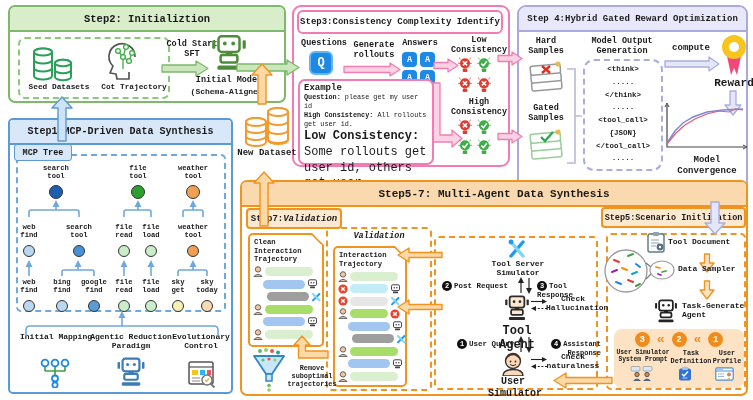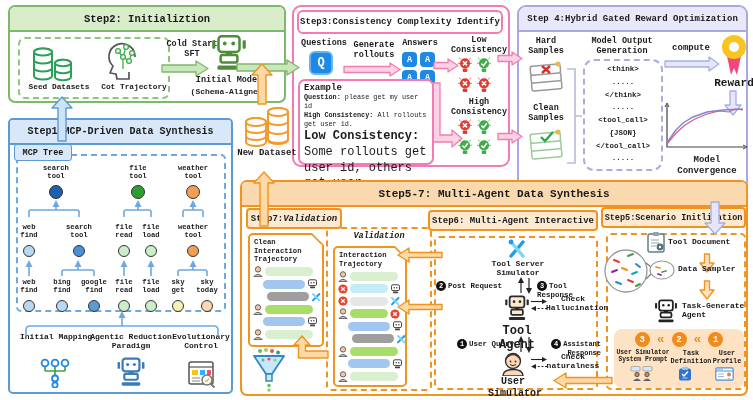--- a/index.html
+++ b/index.html
@@ -320,21 +320,21 @@
     <div class="lbl" style="left:2px;top:29px;width:50px;font-size:8.5px">Hard Samples</div>
     <svg class="abs" style="left:8px;top:50px" width="38" height="40" viewBox="0 0 38 40">
       <g stroke="#999" stroke-width="1.5" fill="#fff" stroke-linejoin="round" transform="rotate(-5 19 20)">
         <rect x="4" y="24" width="30" height="9" rx="2"></rect>
           <rect x="4" y="16" width="30" height="9" rx="2"></rect>
           <rect x="4" y="8" width="30" height="9" rx="2"></rect>
       </g>
       <path d="M15,9 L23,16 M23,9 L15,16" stroke="#d93025" stroke-width="2.4"></path>
       <circle cx="31" cy="7" r="2.6" fill="#e8b84b"></circle>
     </svg>
-    <div class="lbl" style="left:2px;top:96px;width:50px;font-size:8.5px">Clean Samples</div>
+    <div class="lbl" style="left:2px;top:96px;width:50px;font-size:8.5px">Gated Samples</div>
     <svg class="abs" style="left:8px;top:118px" width="38" height="40" viewBox="0 0 38 40">
       <g stroke="#9c9" stroke-width="1.5" fill="#fff" stroke-linejoin="round" transform="rotate(-5 19 20)">
         <rect x="4" y="24" width="30" height="9" rx="2"></rect>
           <rect x="4" y="16" width="30" height="9" rx="2"></rect>
           <rect x="4" y="8" width="30" height="9" rx="2"></rect>
       </g>
       <path d="M14,12 L18,16 L26,7" stroke="#2ea84f" stroke-width="2.4" fill="none"></path>
       <circle cx="31" cy="7" r="2.6" fill="#e8b84b"></circle>
     </svg>
     <svg class="abs" style="left:46px;top:52px" width="18" height="112" viewBox="0 0 18 112">
@@ -566,38 +566,36 @@
     <circle cx="11" cy="12" r="1.6" fill="#66bb6a"></circle>
       <circle cx="17" cy="11" r="1.6" fill="#ef5350"></circle>
       <circle cx="23" cy="12" r="1.6" fill="#9ccc65"></circle>
     <rect x="14" y="26" width="6" height="7" fill="#c9e7f8" stroke="#2f86c8" stroke-width="1.5"></rect>
     <circle cx="17" cy="37.5" r="1.8" fill="#66bb6a"></circle>
       <circle cx="17" cy="42" r="1.8" fill="#9ccc65"></circle>
   </svg>
   <svg class="arrow" style="left:292px;top:336px;z-index:3" width="36" height="30" viewBox="0 0 36 30">
     <polygon points="10,0 18,9 13.5,9 13.5,15 36,15 36,22 6.5,22 6.5,9 2,9" fill="#fcd9a6" stroke="#f0941f" stroke-width="1.4" stroke-linejoin="round"></polygon>
   </svg>
+  <div class="lbl" style="left:286px;top:364px;width:52px;font-size:6.8px;z-index:3">Remove suboptimal trajectories</div>
   <svg class="arrow" style="left:398px;top:248px;z-index:4" width="44" height="14" viewBox="0 0 44 14">
     <polygon points="44,4.5 11,4.5 11,0 0,7 11,14 11,9.5 44,9.5" fill="#fcd9a6" stroke="#f0941f" stroke-width="1.4" stroke-linejoin="round"></polygon>
   </svg>
   <svg class="arrow" style="left:398px;top:300px;z-index:4" width="44" height="14" viewBox="0 0 44 14">
     <polygon points="44,4.5 11,4.5 11,0 0,7 11,14 11,9.5 44,9.5" fill="#fcd9a6" stroke="#f0941f" stroke-width="1.4" stroke-linejoin="round"></polygon>
   </svg>
 
-  <div class="box" style="left:428px;top:210px;width:170px;height:21px;background:#fde9cf;border:2px solid #f0941f;border-radius:4px;display:flex;align-items:center;justify-content:center;font-size:9px;z-index:3">
-    <span>Step6: Multi-Agent Interactive</span>
-  </div>
   <div class="box" style="left:434px;top:236px;width:164px;height:154px;border:2px dashed #f0941f;border-radius:5px;background:transparent;z-index:1"></div>
   <svg class="abs" style="left:506px;top:237px;z-index:2" width="22" height="22" viewBox="0 0 22 22">
     <path d="M5,19 L17,5" stroke="#1d9bf0" stroke-width="3.4" stroke-linecap="round"></path>
     <path d="M5,5 L17,19" stroke="#7fd4f7" stroke-width="3.4" stroke-linecap="round"></path>
     <circle cx="5" cy="5" r="2.4" fill="#1d9bf0"></circle>
   </svg>
   <div class="lbl" style="left:478px;top:259px;width:80px;font-size:8px;z-index:2">Tool Server Simulator</div>
-  <div class="lbl" style="left:436px;top:281px;width:78px;font-size:7.5px;text-align:left;z-index:2">
+  <div class="lbl" style="left:436px;top:281px;width:78px;font-size:7.5px;text-align:center;z-index:2">
     <span class="nbadge">2</span><span>Post Request</span>
   </div>
   <svg class="abs" style="left:516px;top:277px;z-index:2" width="18" height="17" viewBox="0 0 18 17">
     <path d="M5,16 V5" stroke="#222" stroke-width="1.2"></path>
       <polygon points="2,6 8,6 5,0" fill="#222"></polygon>
     <path d="M13,1 V12" stroke="#222" stroke-width="1.2"></path>
       <polygon points="10,11 16,11 13,17" fill="#222"></polygon>
   </svg>
   <div class="lbl" style="left:537px;top:281px;width:62px;font-size:7.5px;text-align:left;z-index:2">
     <span class="nbadge">3</span><span>Tool Response</span>

